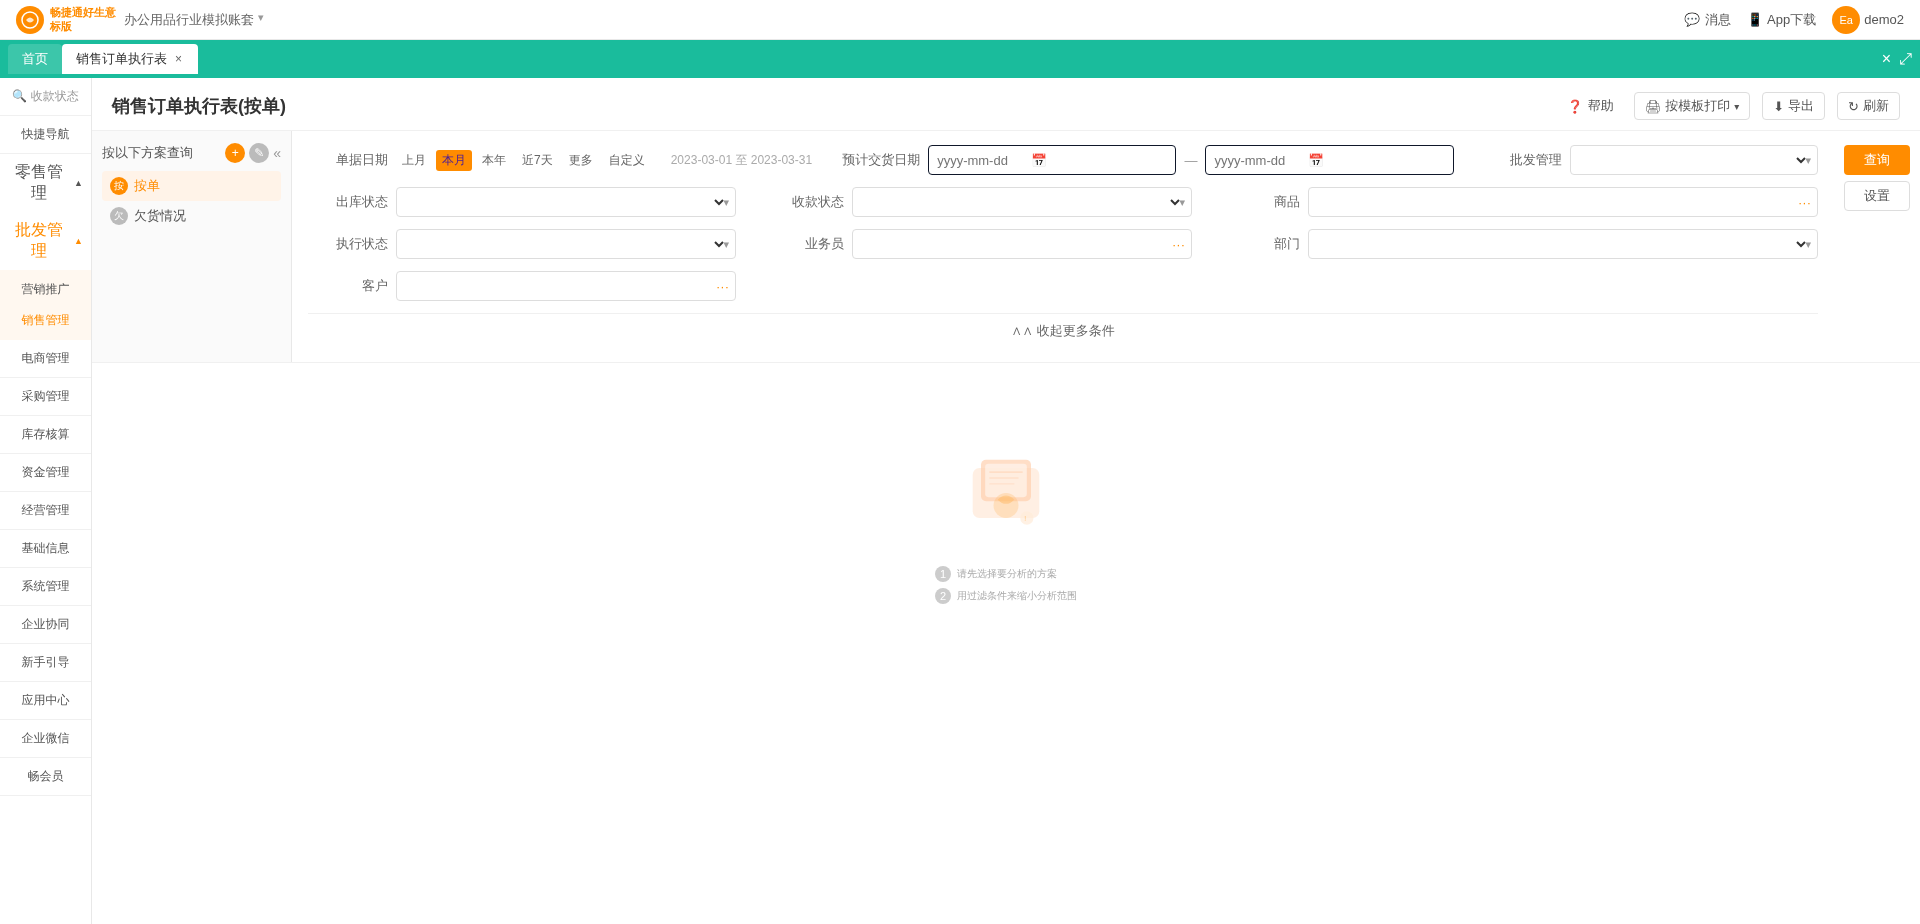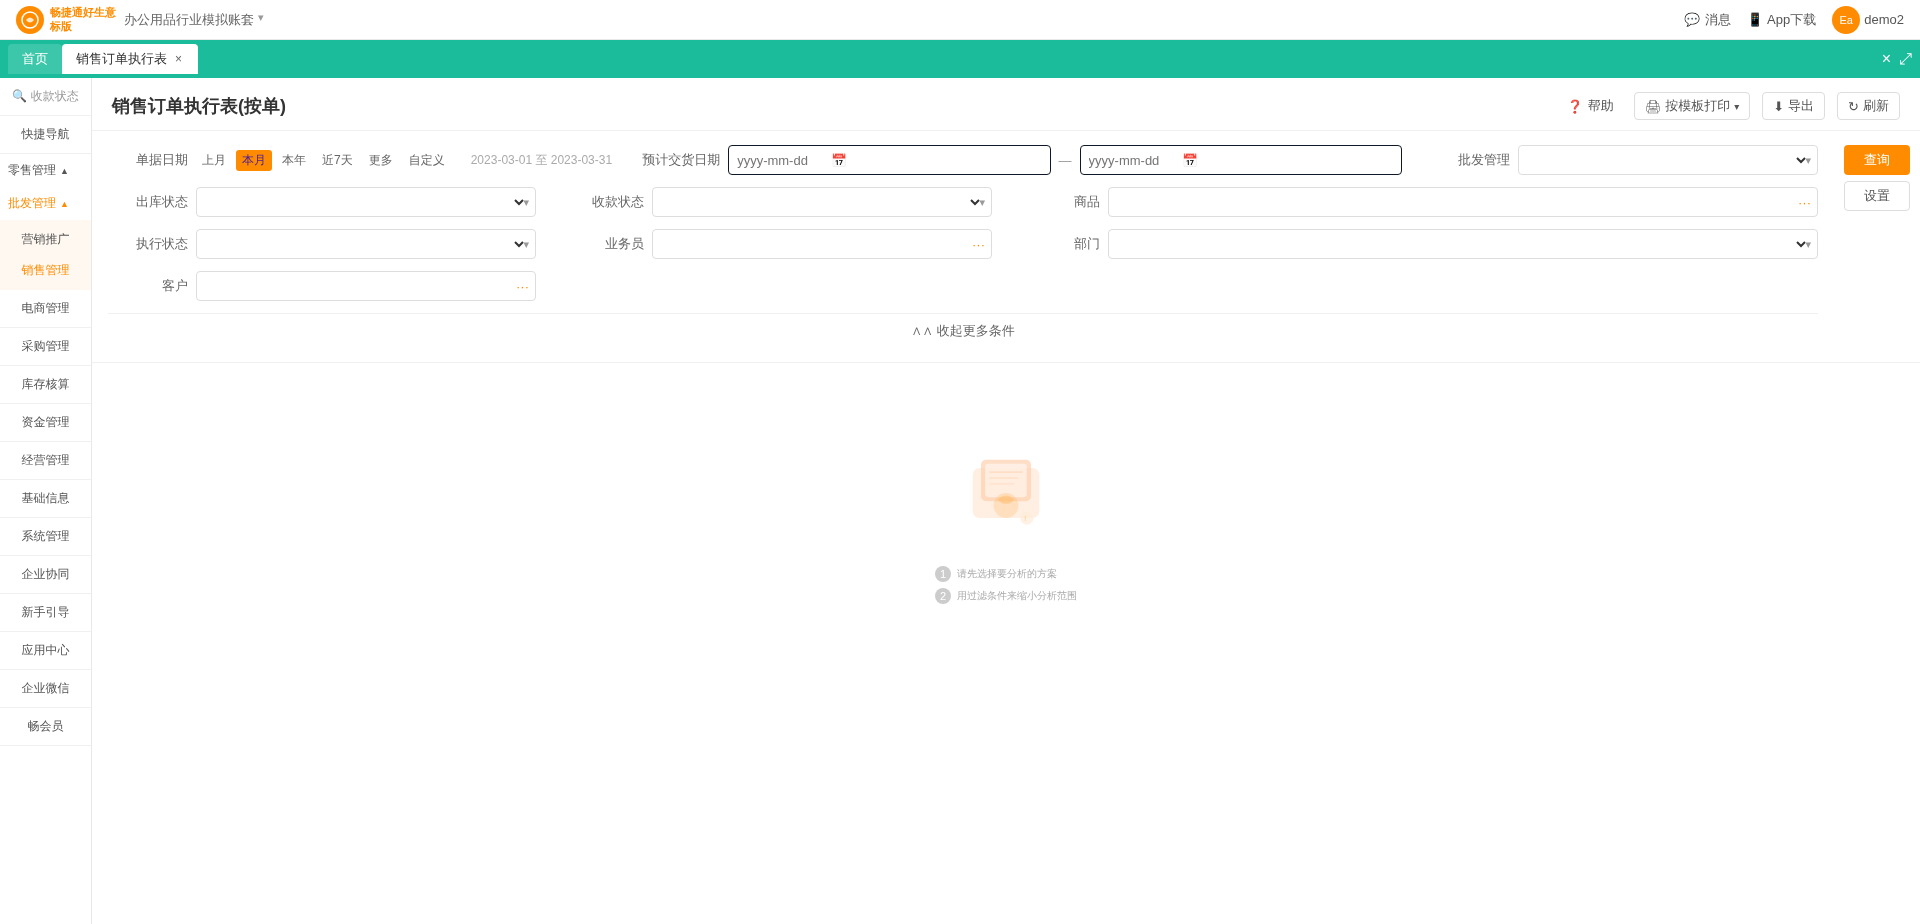--- a/index.html
+++ b/index.html
@@ -149,21 +149,21 @@
       border-bottom: 1px solid #f0f0f0;
     }
     .sidebar-item.search {
       color: #999;
       font-size: 12px;
     }
     .sidebar-section {
       padding: 8px;
       text-align: center;
       cursor: pointer;
-      font-size: 12px;
+      font-size: 16px;
       color: #555;
       display: flex;
       align-items: center;
       justify-content: flex-start;
       gap: 4px;
     }
     .sidebar-section.has-arrow::after {
       content: '▲';
       font-size: 9px;
     }
@@ -642,20 +642,38 @@
         </button>
         <button class="action-btn outline">
           <span>↻</span>
           <span>刷新</span>
         </button>
       </div>
     </div>
 
     <div class="filter-panel">
 
+      <div class="filter-left">
+        <div class="filter-left-title">
+          <span>按以下方案查询</span>
+          <div class="icon-btns">
+            <span>+</span>
+            <span class="gray">✎</span>
+            <button class="collapse-btn">«</button>
+          </div>
+        </div>
+        <div class="filter-scheme-item active">
+          <div class="scheme-icon">按</div>
+          <span>按单</span>
+        </div>
+        <div class="filter-scheme-item">
+          <div class="scheme-icon gray">欠</div>
+          <span>欠货情况</span>
+        </div>
+      </div>
 
       <div class="filter-right">
 
         <div class="filter-row">
           <span class="filter-label">单据日期</span>
           <div class="date-tabs">
             <span class="date-tab">上月</span>
             <span class="date-tab active">本月</span>
             <span class="date-tab">本年</span>
             <span class="date-tab">近7天</span>

